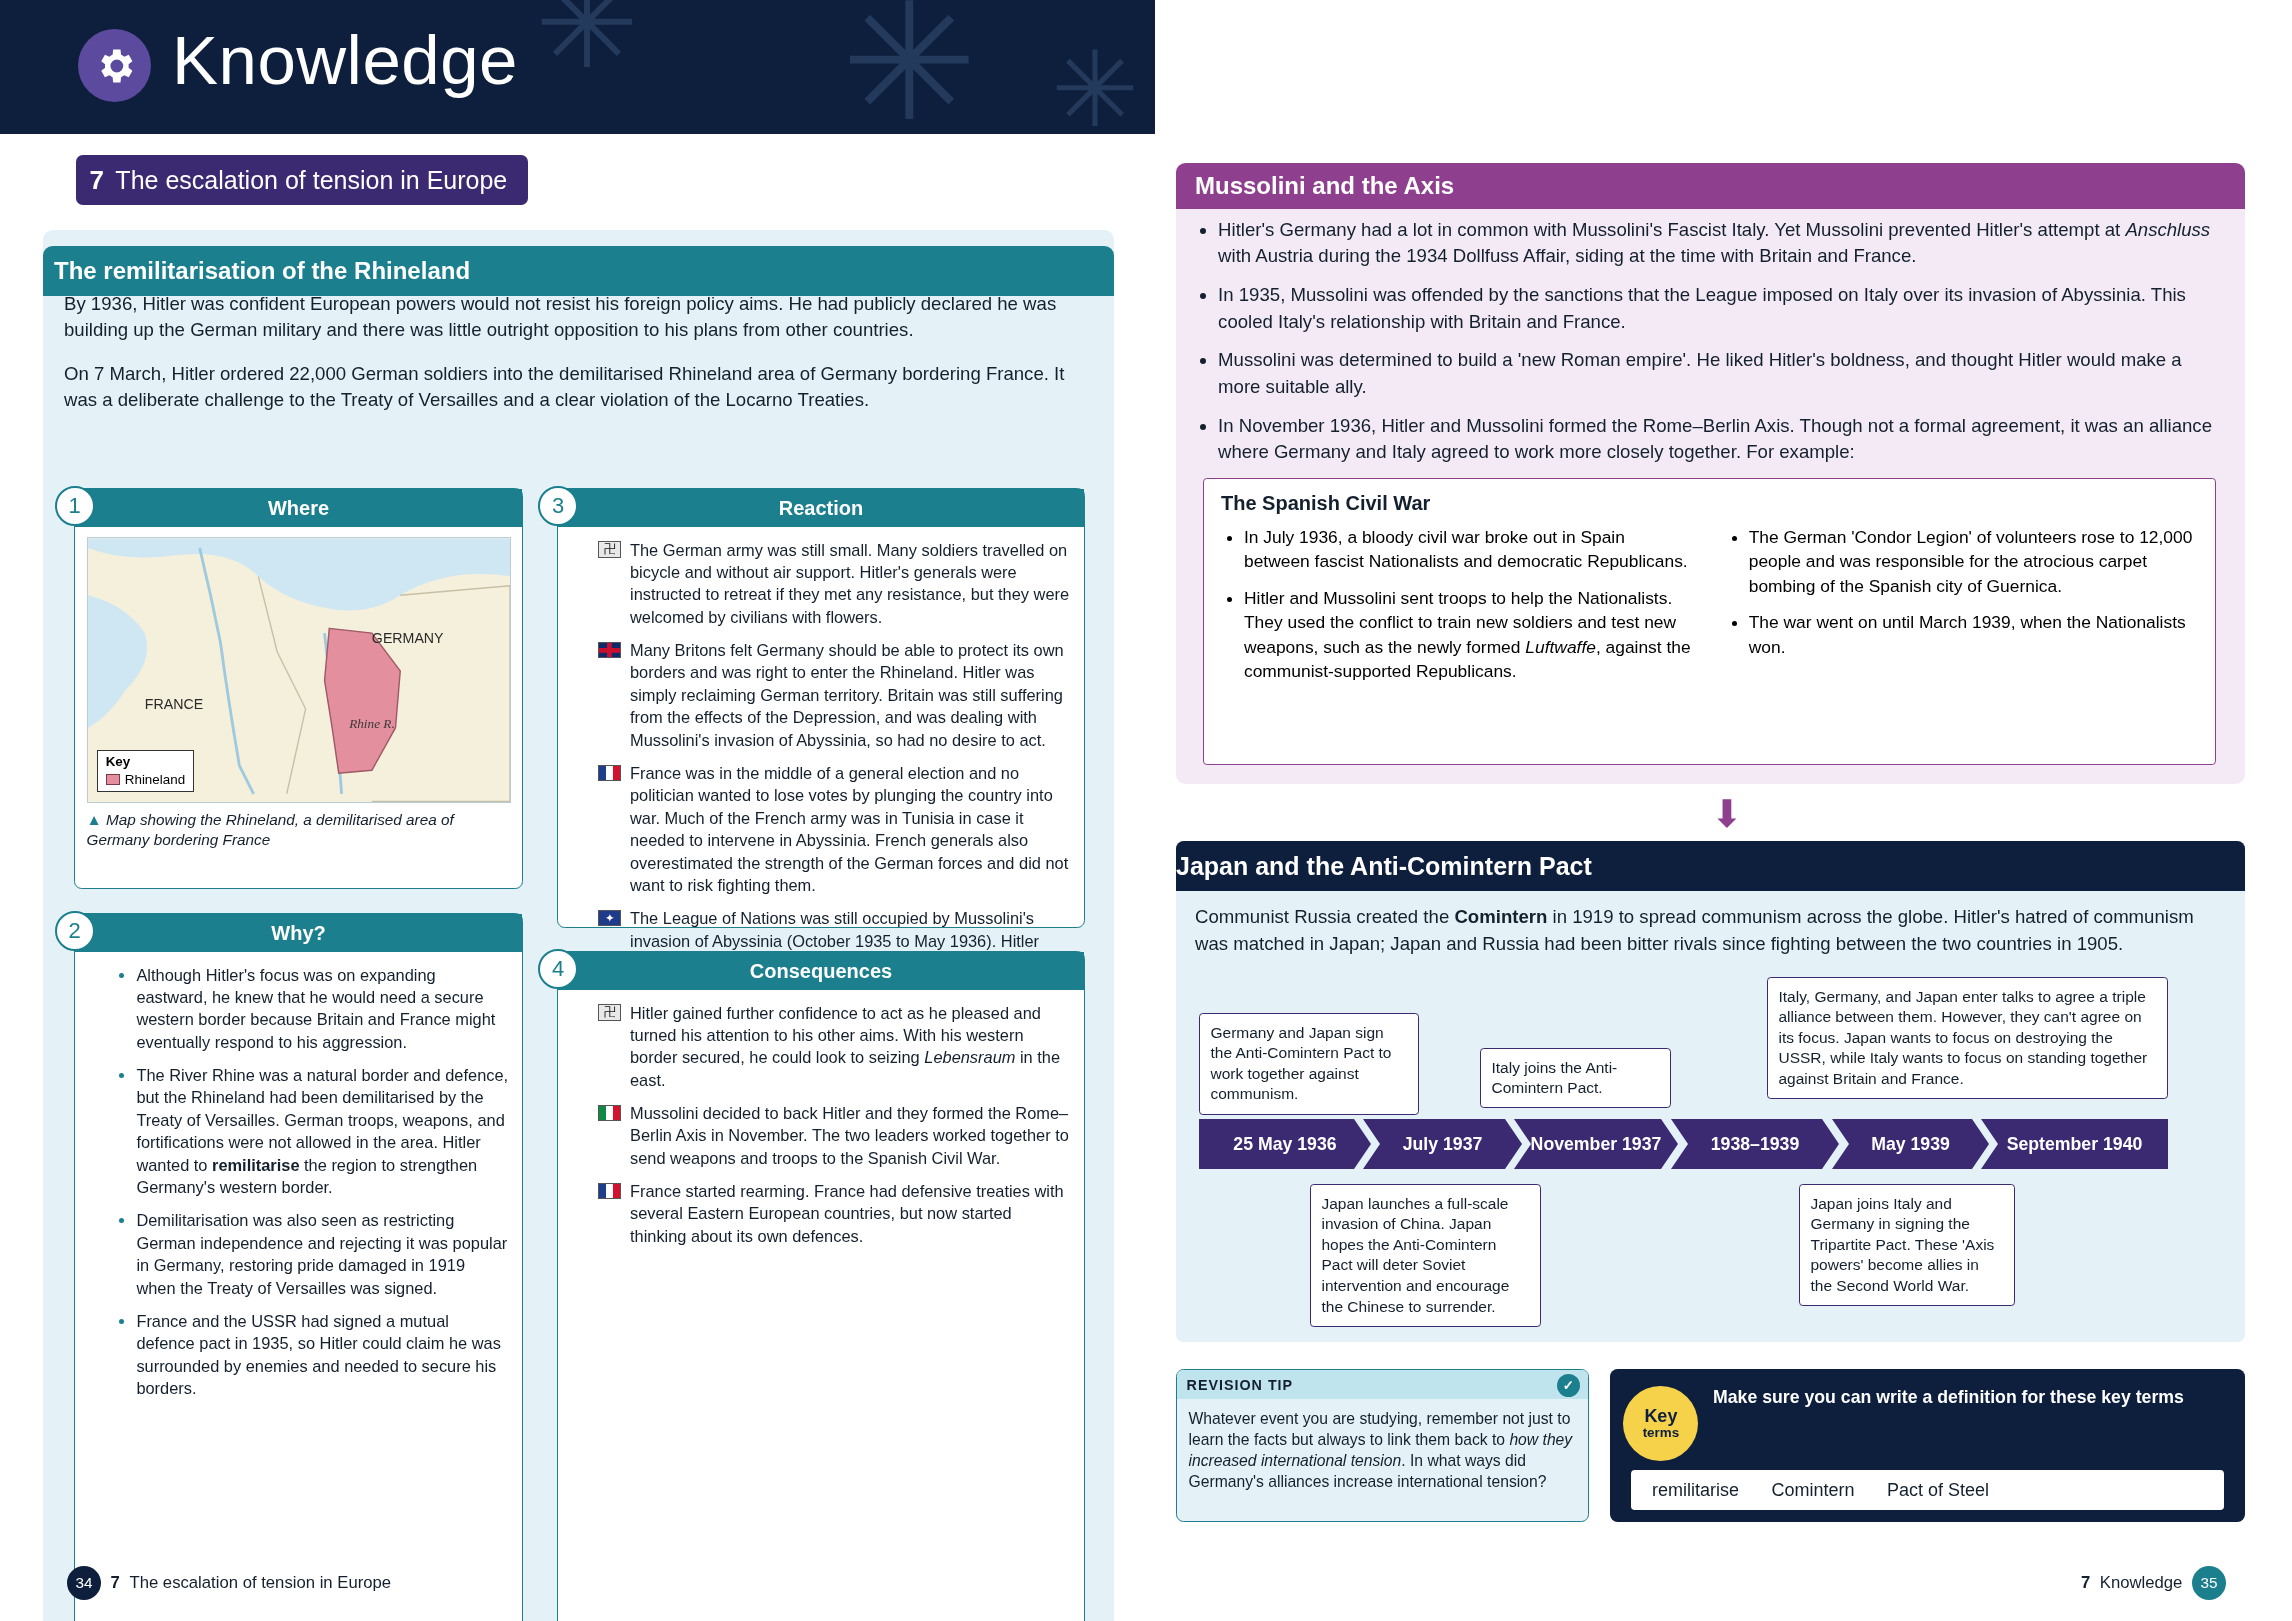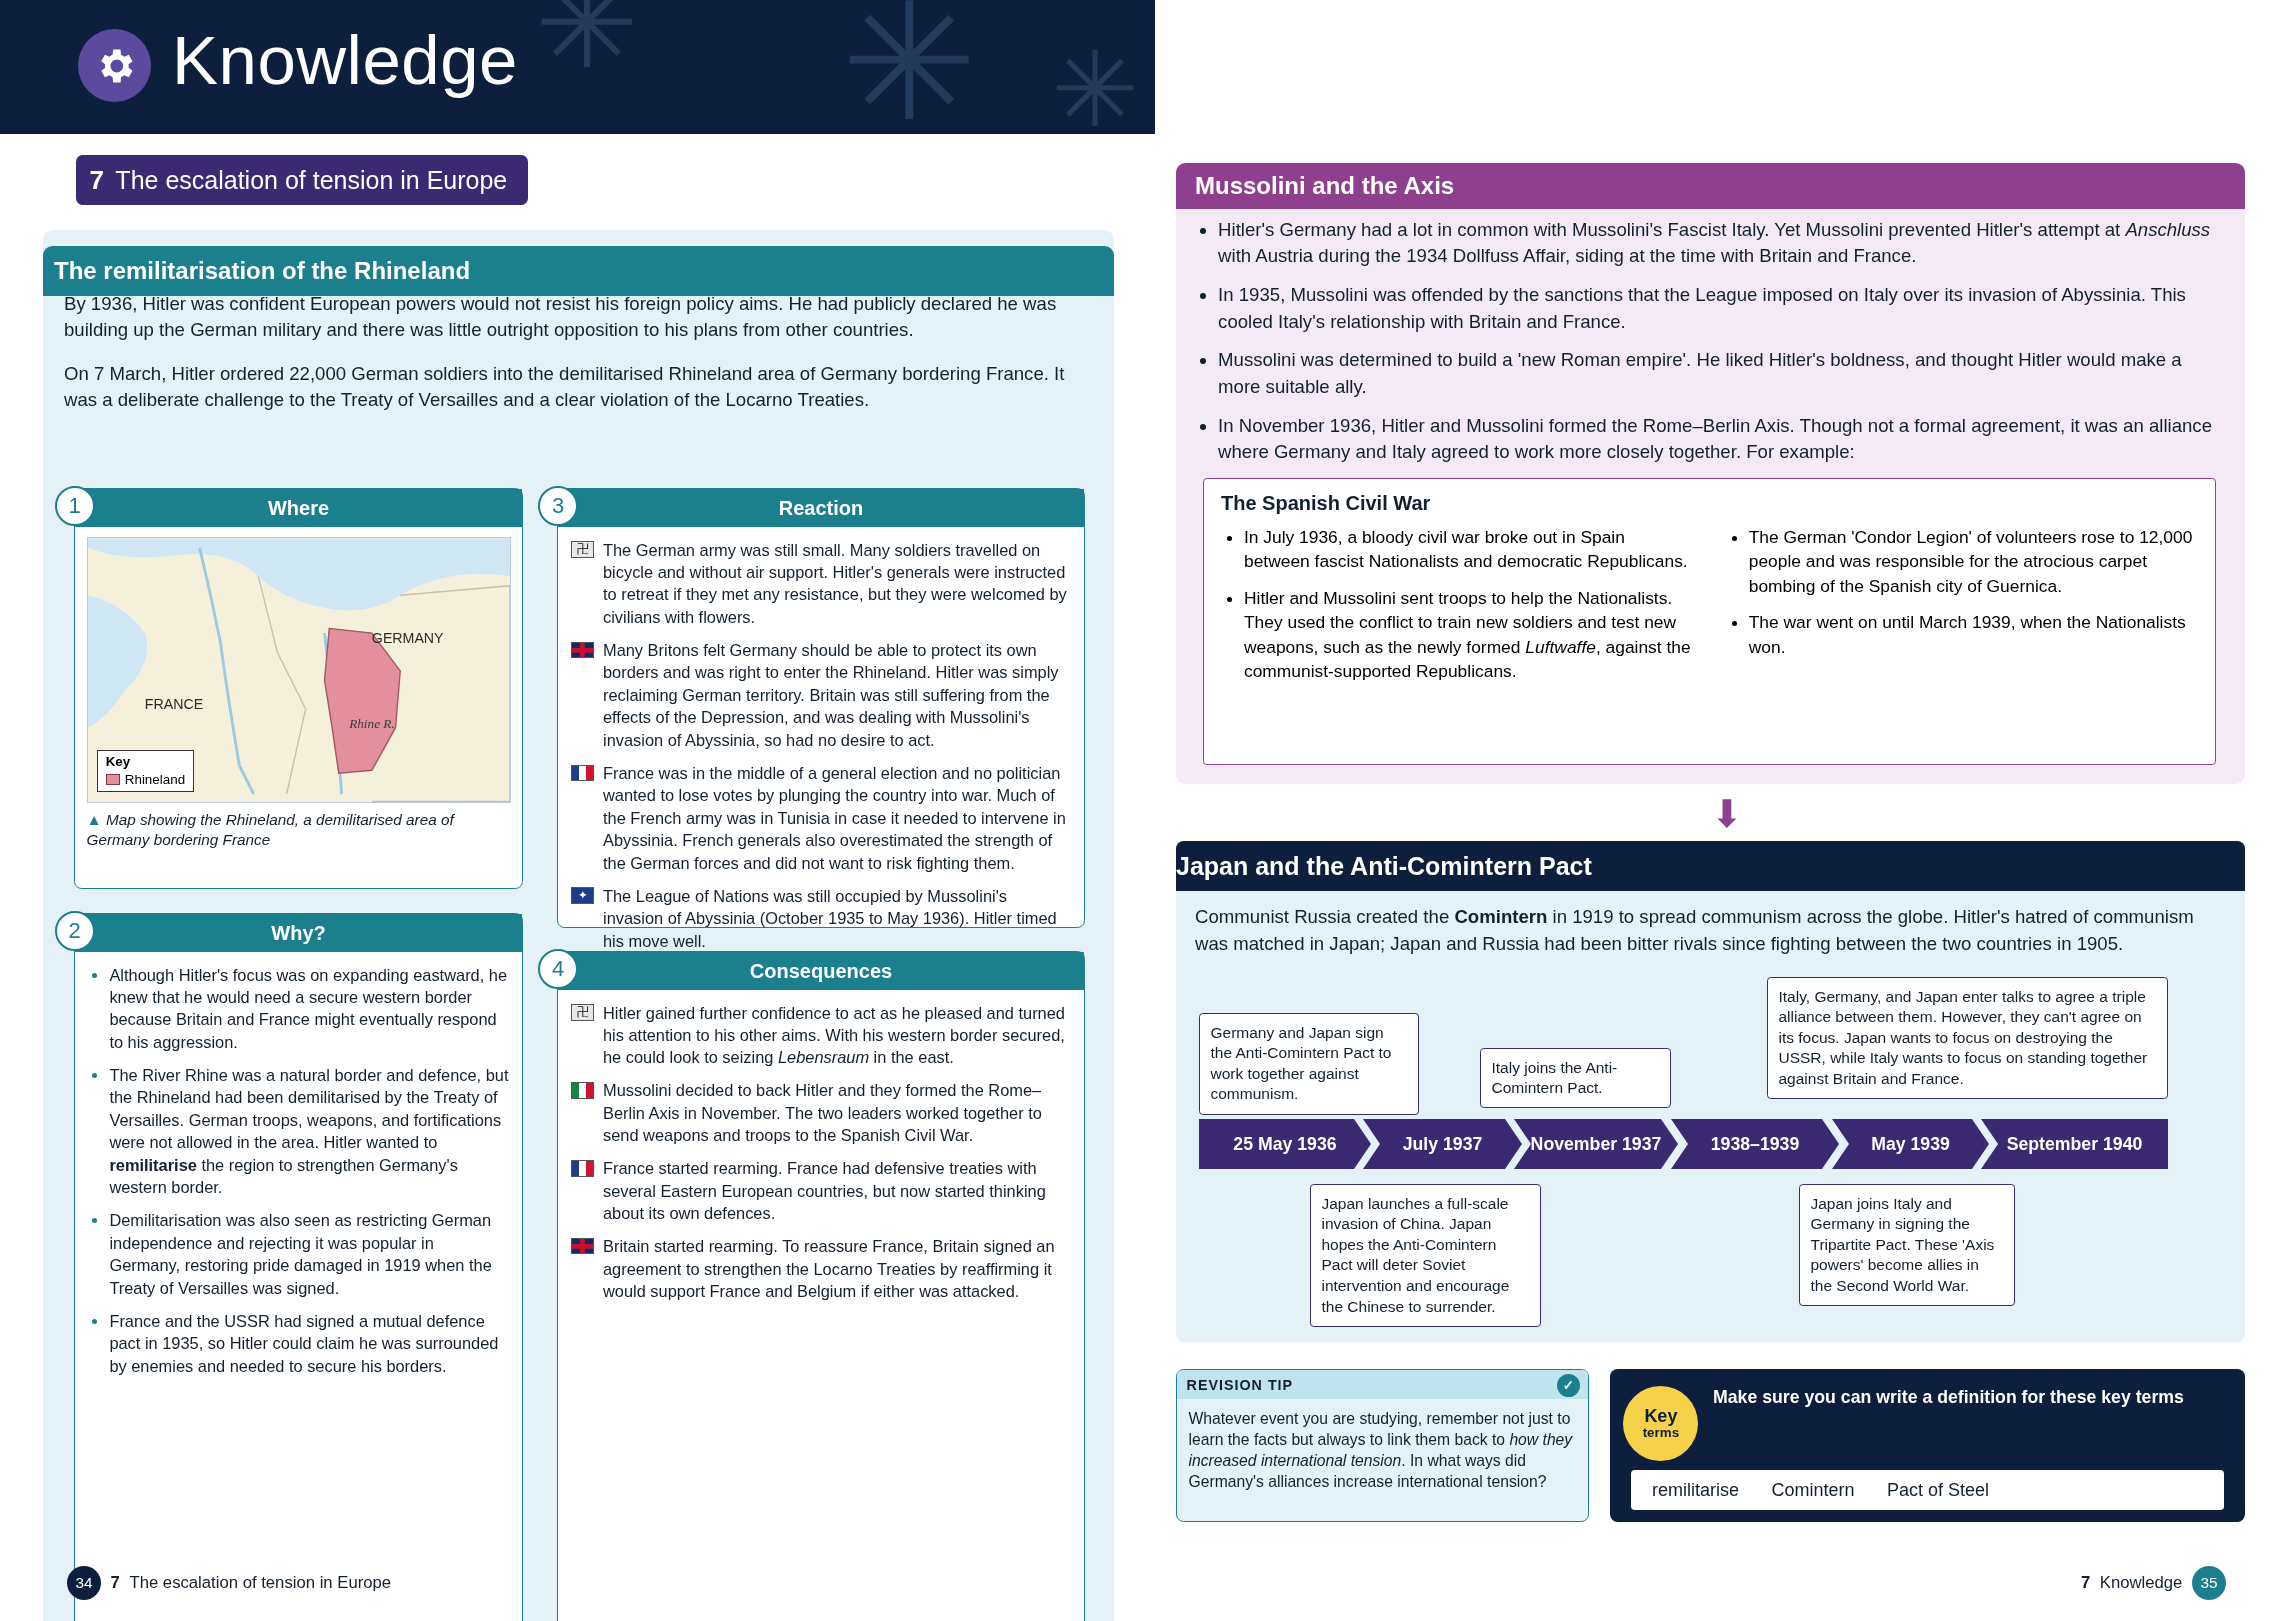--- a/index.html
+++ b/index.html
@@ -62,21 +62,21 @@
   .numbered-circle {
     position: absolute; width: 40px; height: 40px; border-radius: 50%;
     background: #fff; border: 2.9px solid #1b7f8e; color: #1b7f8e;
     font-size: 22px; display: flex; align-items: center; justify-content: center; z-index: 5;
   }
   .subbox { position: absolute; background: #ffffff; border: 1.9px solid #1b7f8e; border-radius: 7.6px; }
   .subbox-head {
     height: 38px; background: #1b7f8e; color: #fff; font-size: 20px; font-weight: bold;
     display: flex; align-items: center; justify-content: center;
   }
-  .subbox-inner { padding: 11.5px 13.4px; font-size: 16.4px; line-height: 1.37; color: #14202e; }
+  .subbox-inner { padding: 11.5px 13.4px; font-size: 16.4px; line-height: 1.37; color: #14202e; margin-left: 27px; }
   ul.tight { margin: 0; padding-left: 21px; }
   ul.tight li { margin-bottom: 10.5px; }
   ul.tight li::marker { color: #1b7f8e; }
 
   
   .map-wrap { position: relative; margin: 9.6px 11.5px 0 11.5px; height: 266px; border: 1px solid #b9cdd6; background: #f3efe0; overflow: hidden; }
   .map-caption { font-size: 15.3px; font-style: italic; color: #14202e; padding: 7.6px 11.5px 9.6px 11.5px; line-height: 1.3; }
   .map-caption .tri { color: #1b7f8e; font-style: normal; }
   .key-box { position: absolute; left: 9.6px; bottom: 9.6px; background: #fff; border: 1px solid #333; padding: 3.8px 7.6px; font-size: 13.4px; }
   .key-box b { display: block; font-size: 13.4px; margin-bottom: 2.9px; }
@@ -291,24 +291,20 @@
                 <span>Hitler gained further confidence to act as he pleased and turned his attention to his other aims. With his western border secured, he could look to seizing <i>Lebensraum</i> in the east.</span>
               </li>
             <li>
                 <span class="flag-ico f-it"></span>
                 <span>Mussolini decided to back Hitler and they formed the Rome–Berlin Axis in November. The two leaders worked together to send weapons and troops to the Spanish Civil War.</span>
               </li>
             <li>
                 <span class="flag-ico f-fr"></span>
                 <span>France started rearming. France had defensive treaties with several Eastern European countries, but now started thinking about its own defences.</span>
               </li>
-            <li>
-                <span class="flag-ico f-uk"></span>
-                <span>Britain started rearming. To reassure France, Britain signed an agreement to strengthen the Locarno Treaties by reaffirming it would support France and Belgium if either was attacked.</span>
-              </li>
           </ul>
         </div>
       </div>
     </div>
 
     <div class="footer left">
       <span class="pg-badge">34</span>
       <b>7</b>
       <span>The escalation of tension in Europe</span>
     </div>

